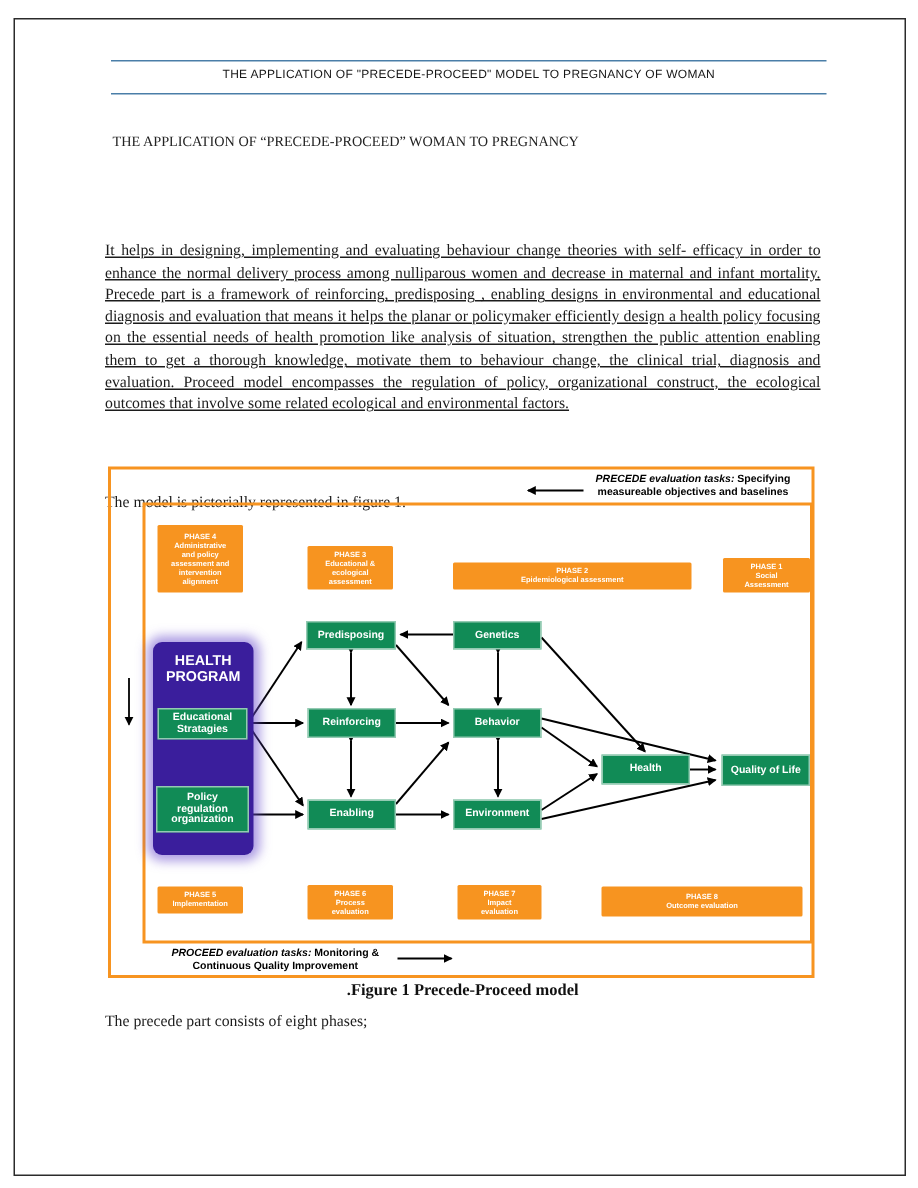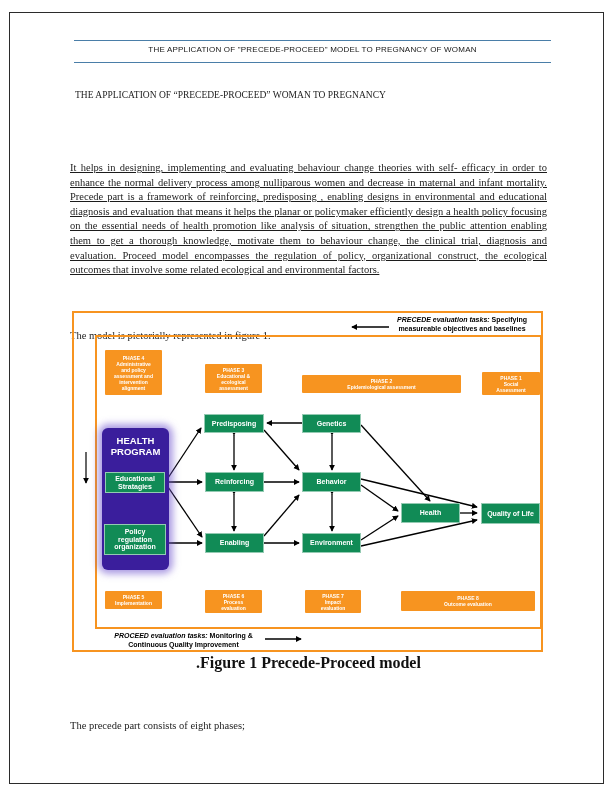--- a/index.html
+++ b/index.html
@@ -12,23 +12,23 @@
   .hrule.r1{top:40px;} .hrule.r2{top:62px;}
   .doc-title{position:absolute;left:74px;top:45px;width:477px;text-align:center;
         font-family:"Liberation Sans",sans-serif;font-size:8px;color:#161616;letter-spacing:.2px;}
   .sub-title{position:absolute;left:75px;top:90px;width:470px;font-size:9.5px;color:#222;}
   
   .para{position:absolute;left:70px;width:477px;text-align:justify;
         font-size:10.5px;line-height:14.6px;color:#1c1c1c;}
   .p1{top:127px;line-height:15px;}
   .p2{top:161px;text-decoration:underline;}
   .p3{top:289px;text-align:left;margin-top:40px;}
-  .p4{top:675px;text-align:left;margin-top:44px;}
+  .p4{top:675px;text-align:left;}
   .fig-caption{position:absolute;left:70px;top:654px;width:477px;text-align:center;
-        font-size:16px;font-weight:bold;color:#111;}
+        font-size:11px;font-weight:bold;color:#111;}
   
   .figure{position:absolute;left:72px;top:311px;width:471px;height:341px;
         border:2px solid #f79420;box-sizing:border-box;
         font-family:"Liberation Sans",sans-serif;text-decoration:underline;}
   .inner-frame{position:absolute;left:21px;top:22px;width:447px;height:294px;
         border:2px solid #f79420;box-sizing:border-box;}
   .fig-svg{position:absolute;left:0;top:0;width:471px;height:341px;pointer-events:none;}
   .phase{position:absolute;background:#f79420;color:#ffffff;font-weight:bold;
         font-size:5px;line-height:6px;text-align:center;white-space:pre-line;
         display:flex;align-items:center;justify-content:center;box-sizing:border-box;border-radius:1px;}

